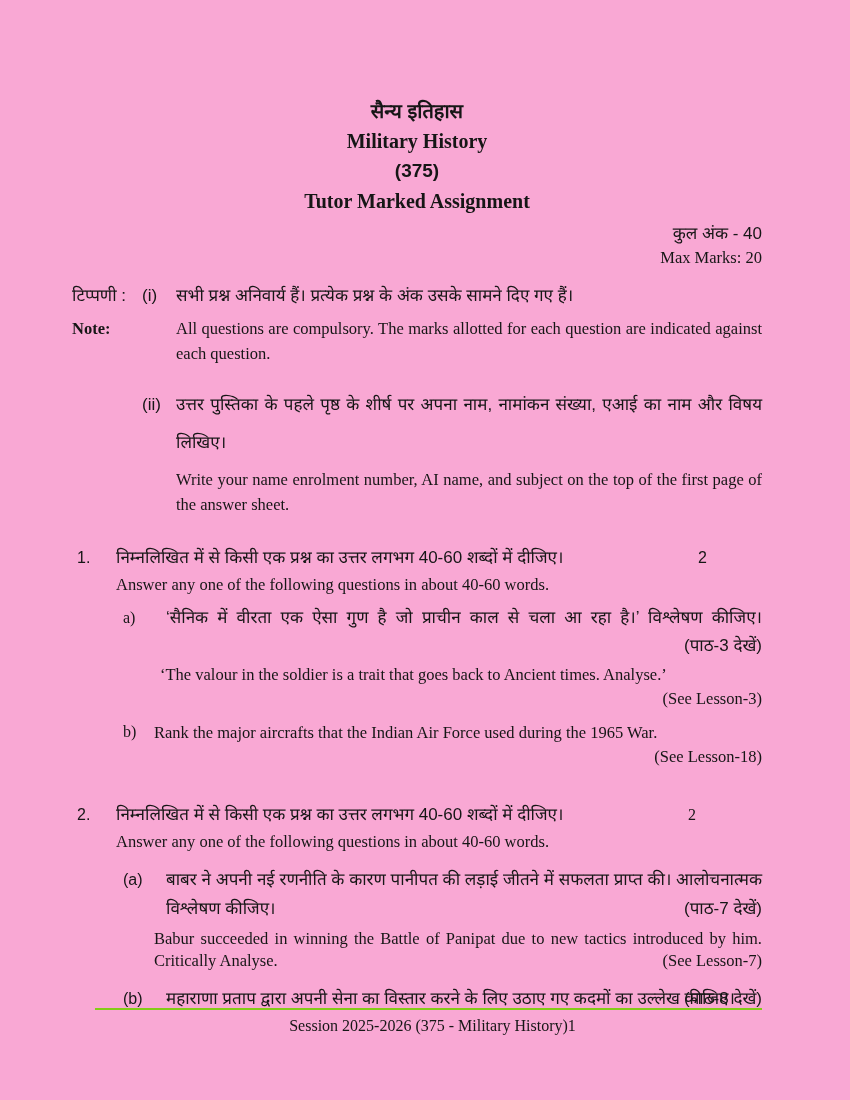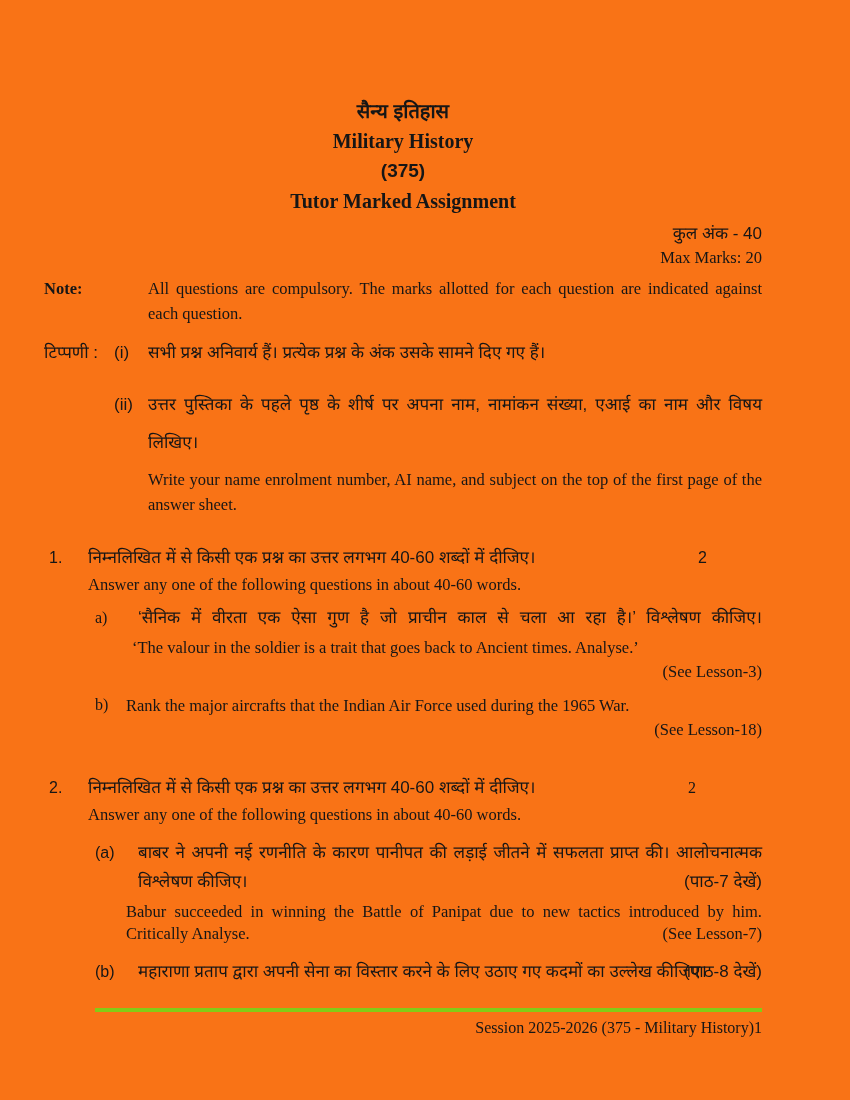--- a/index.html
+++ b/index.html
@@ -6,23 +6,23 @@
   html, body { background: #ffffff; }
   body {
     width: 850px; height: 1100px;
     font-family: "Liberation Serif", serif;
     color: #161616;
     -webkit-font-smoothing: antialiased;
   }
   .page {
     position: relative;
     width: 850px; height: 1100px;
-    padding: 96px 88px 0 44px;
+    padding: 96px 88px 0 72px;
     overflow: hidden;
-    background: #f97316;
+    background: #f9a8d4;
   }
   .hi { font-family: "Liberation Sans", sans-serif; font-size: 17px; }
   .en { font-family: "Liberation Serif", serif; font-size: 16.5px; }
 
   
   .doc-header { text-align: center; }
   .doc-header > div { line-height: 30px; }
   .h-title-hi { font-size: 20px; font-weight: bold; }
   .h-title-en { font-size: 20px; font-weight: bold; }
   .h-code     { font-size: 19px; font-weight: bold; font-family: "Liberation Sans", sans-serif; }
@@ -77,22 +77,22 @@
   .para-ref { position: relative; }
   .para-ref .ref-abs { position: absolute; right: 0; bottom: 0; }
   .quote-indent { padding-left: 6px; }
   .en-answer { margin-top: 5px; }
   .en-just { text-align: justify; }
 
   
   .doc-footer {
     position: absolute;
     left: 95px; right: 88px; top: 1008px;
-    border-top: 4px solid #84cc16;
-    display: flex; justify-content: flex-end;
+    border-top: 2px solid #84cc16;
+    display: flex; justify-content: center;
     padding-top: 5px;
   }
   .doc-footer .en { font-size: 16px; line-height: 22px; }
   .doc-footer .session { padding-left: 8px; }
 </style>
 </head>
 <body>
 
 <div class="page">
 
@@ -102,29 +102,29 @@
     <div class="h-code">(375)</div>
     <div class="h-sub-en">Tutor Marked Assignment</div>
   </header>
 
   <div class="marks-block">
     <div class="hi">कुल अंक - 40</div>
     <div class="en">Max Marks: 20</div>
   </div>
 
   <section>
-    <div class="note-row nr-2">
-      <span class="en bold">Note:</span>
-      <span></span>
-      <div class="en">All questions are compulsory. The marks allotted for each question are indicated against each question.</div>
-    </div>
     <div class="note-row nr-1">
       <span class="hi">टिप्पणी :</span>
       <span class="hi">(i)</span>
       <div class="hi">सभी प्रश्न अनिवार्य हैं। प्रत्येक प्रश्न के अंक उसके सामने दिए गए हैं।</div>
+    </div>
+    <div class="note-row nr-2">
+      <span class="en bold">Note:</span>
+      <span></span>
+      <div class="en">All questions are compulsory. The marks allotted for each question are indicated against each question.</div>
     </div>
     <div class="note-row nr-3 loose">
       <span></span>
       <span class="hi">(ii)</span>
       <div class="hi">उत्तर पुस्तिका के पहले पृष्ठ के शीर्ष पर अपना नाम, नामांकन संख्या, एआई का नाम और विषय लिखिए।</div>
     </div>
     <div class="note-row nr-4">
       <span></span>
       <span></span>
       <div class="en">Write your name enrolment number, AI name, and subject on the top of the first page of the answer sheet.</div>
@@ -137,20 +137,21 @@
       <div class="q-intro">
         <span class="hi">निम्नलिखित में से किसी एक प्रश्न का उत्तर लगभग 40-60 शब्दों में दीजिए।</span>
         <span class="q-marks q1-marks">2</span>
       </div>
       <div class="en q-intro-en">Answer any one of the following questions in about 40-60 words.</div>
 
       <div class="sub-q sq-gap-sm">
         <span class="sub-label">a)</span>
         <div class="sub-body">
           <div class="hi stretch">‘सैनिक में वीरता एक ऐसा गुण है जो प्राचीन काल से चला आ रहा है।’ विश्लेषण कीजिए।</div>
+          <div class="hi ref-line">(पाठ-3 देखें)</div>
           <div class="en en-answer quote-indent">‘The valour in the soldier is a trait that goes back to Ancient times. Analyse.’</div>
           <div class="en ref-line">(See Lesson-3)</div>
         </div>
       </div>
 
       <div class="sub-q sq-gap-sm">
         <span class="sub-label">b)</span>
         <div class="sub-body">
           <div class="en en-answer">Rank the major aircrafts that the Indian Air Force used during the 1965 War.</div>
           <div class="en ref-line">(See Lesson-18)</div>

